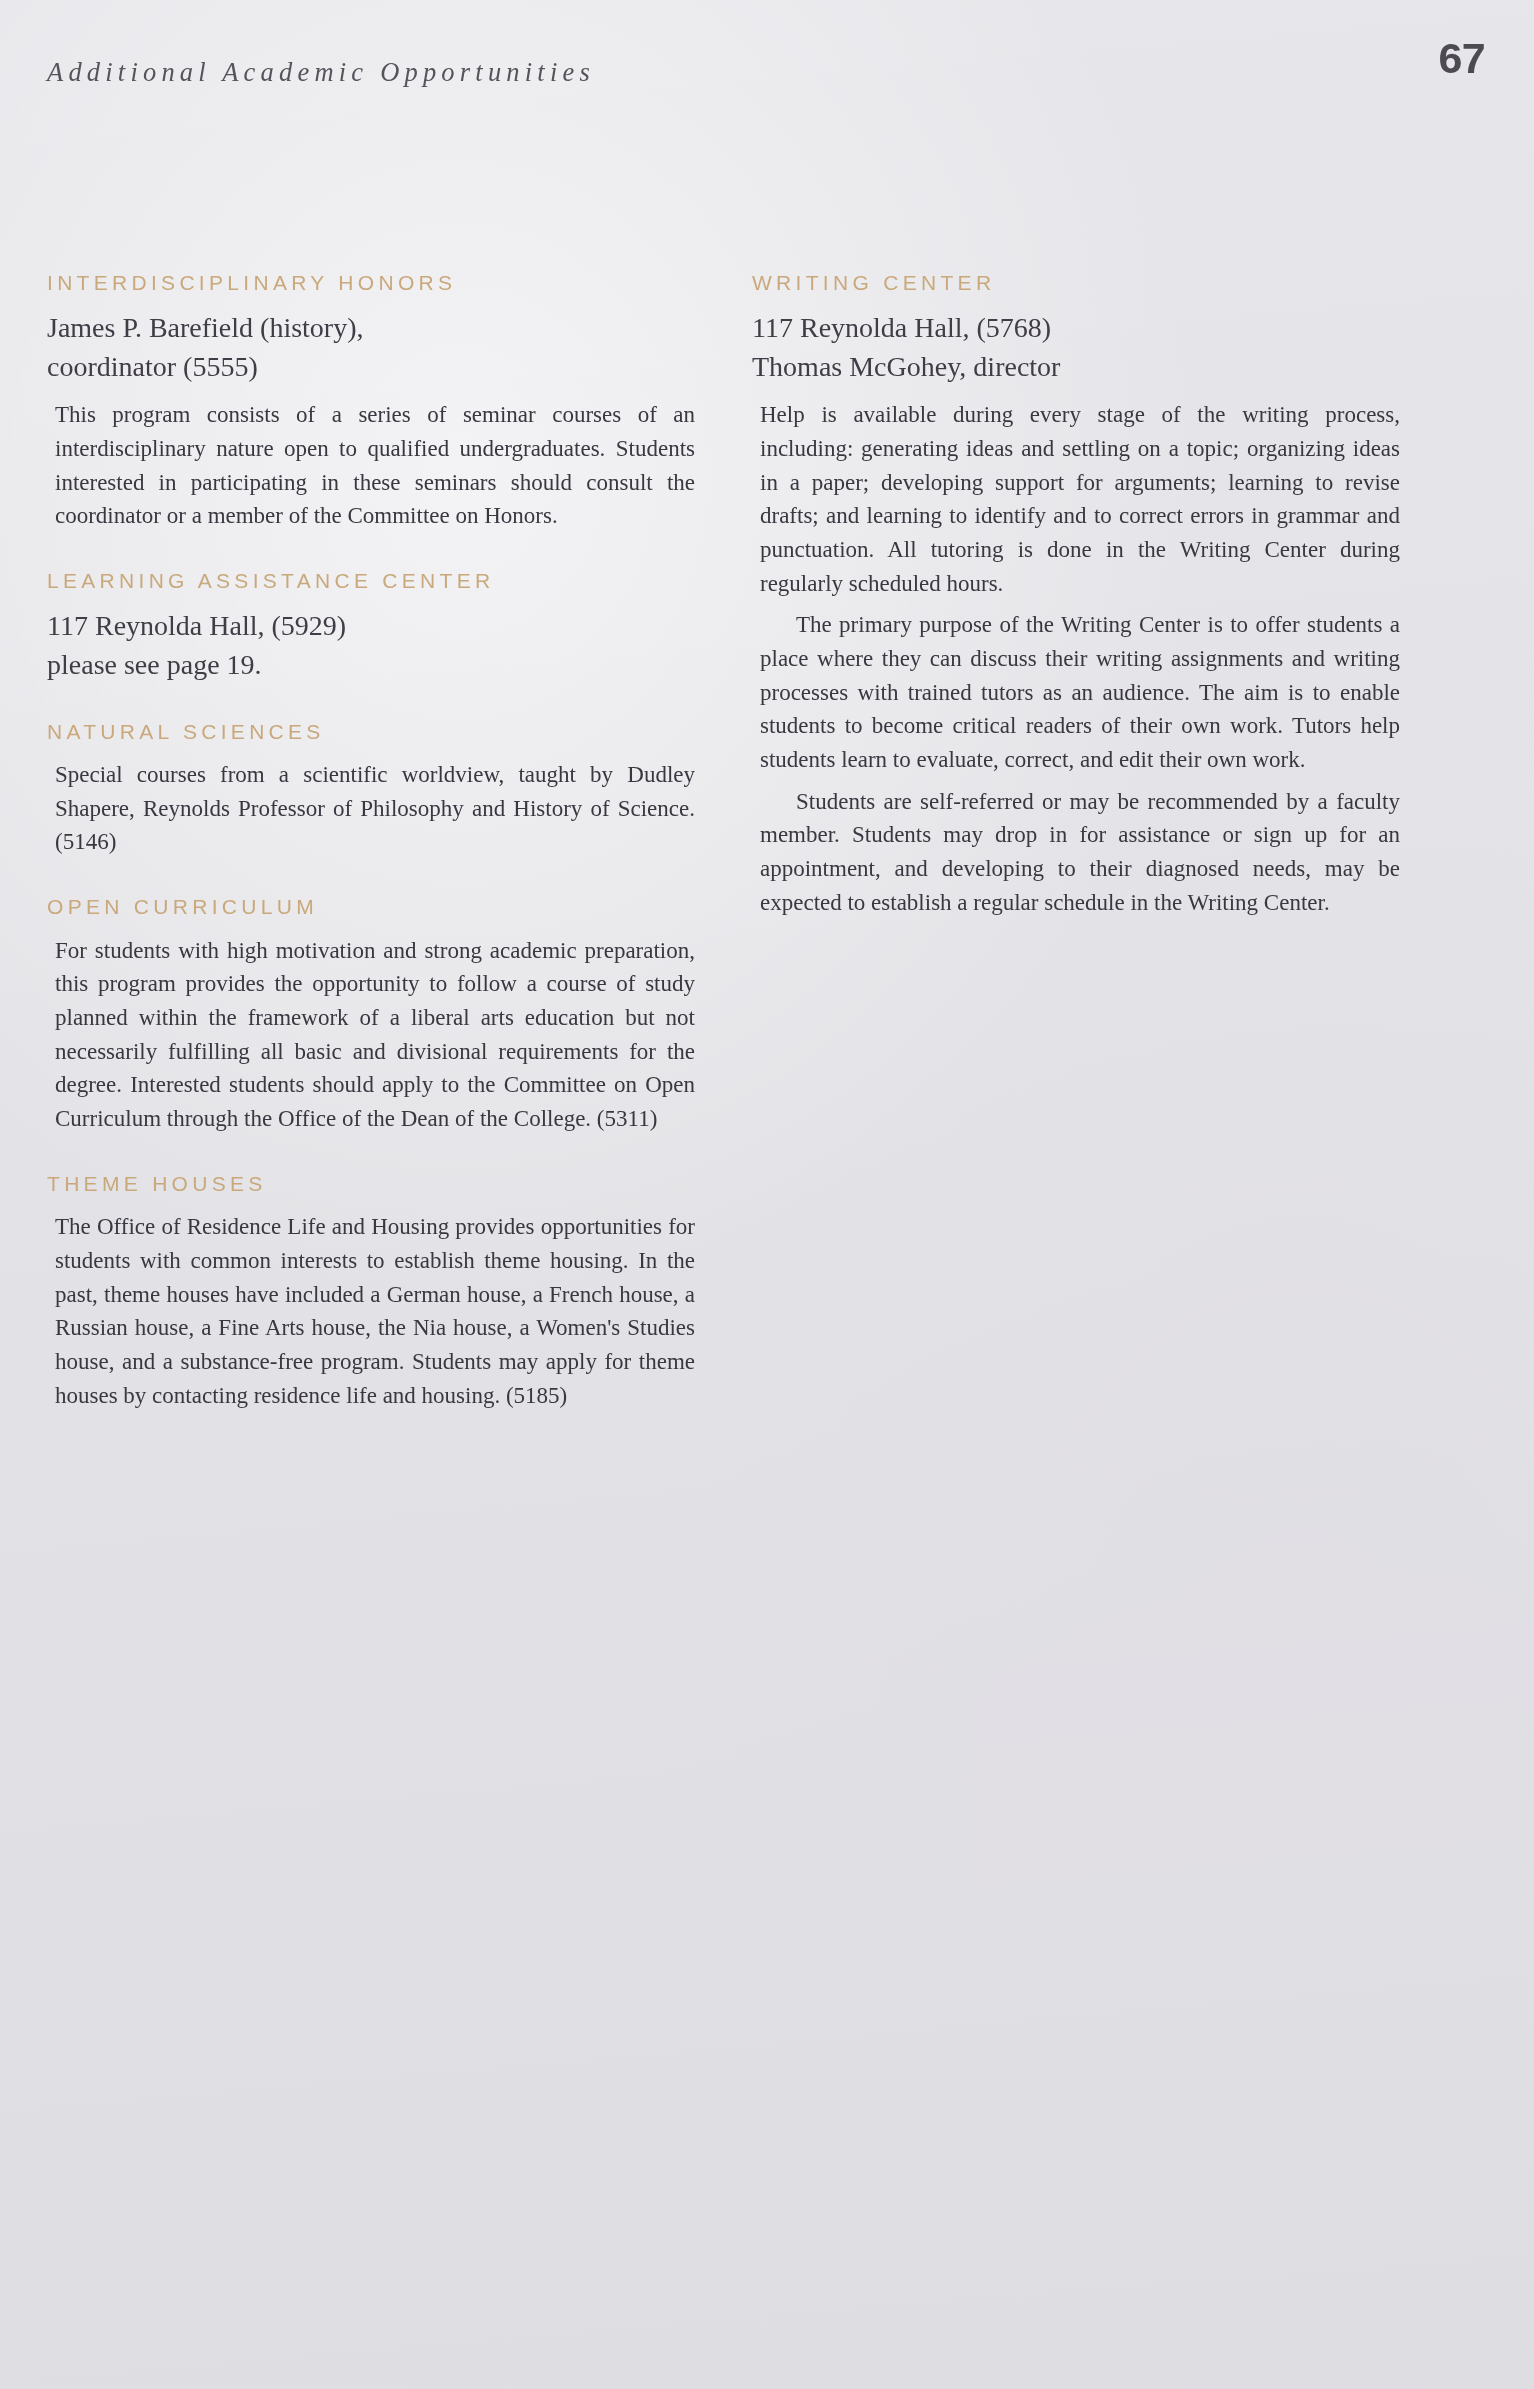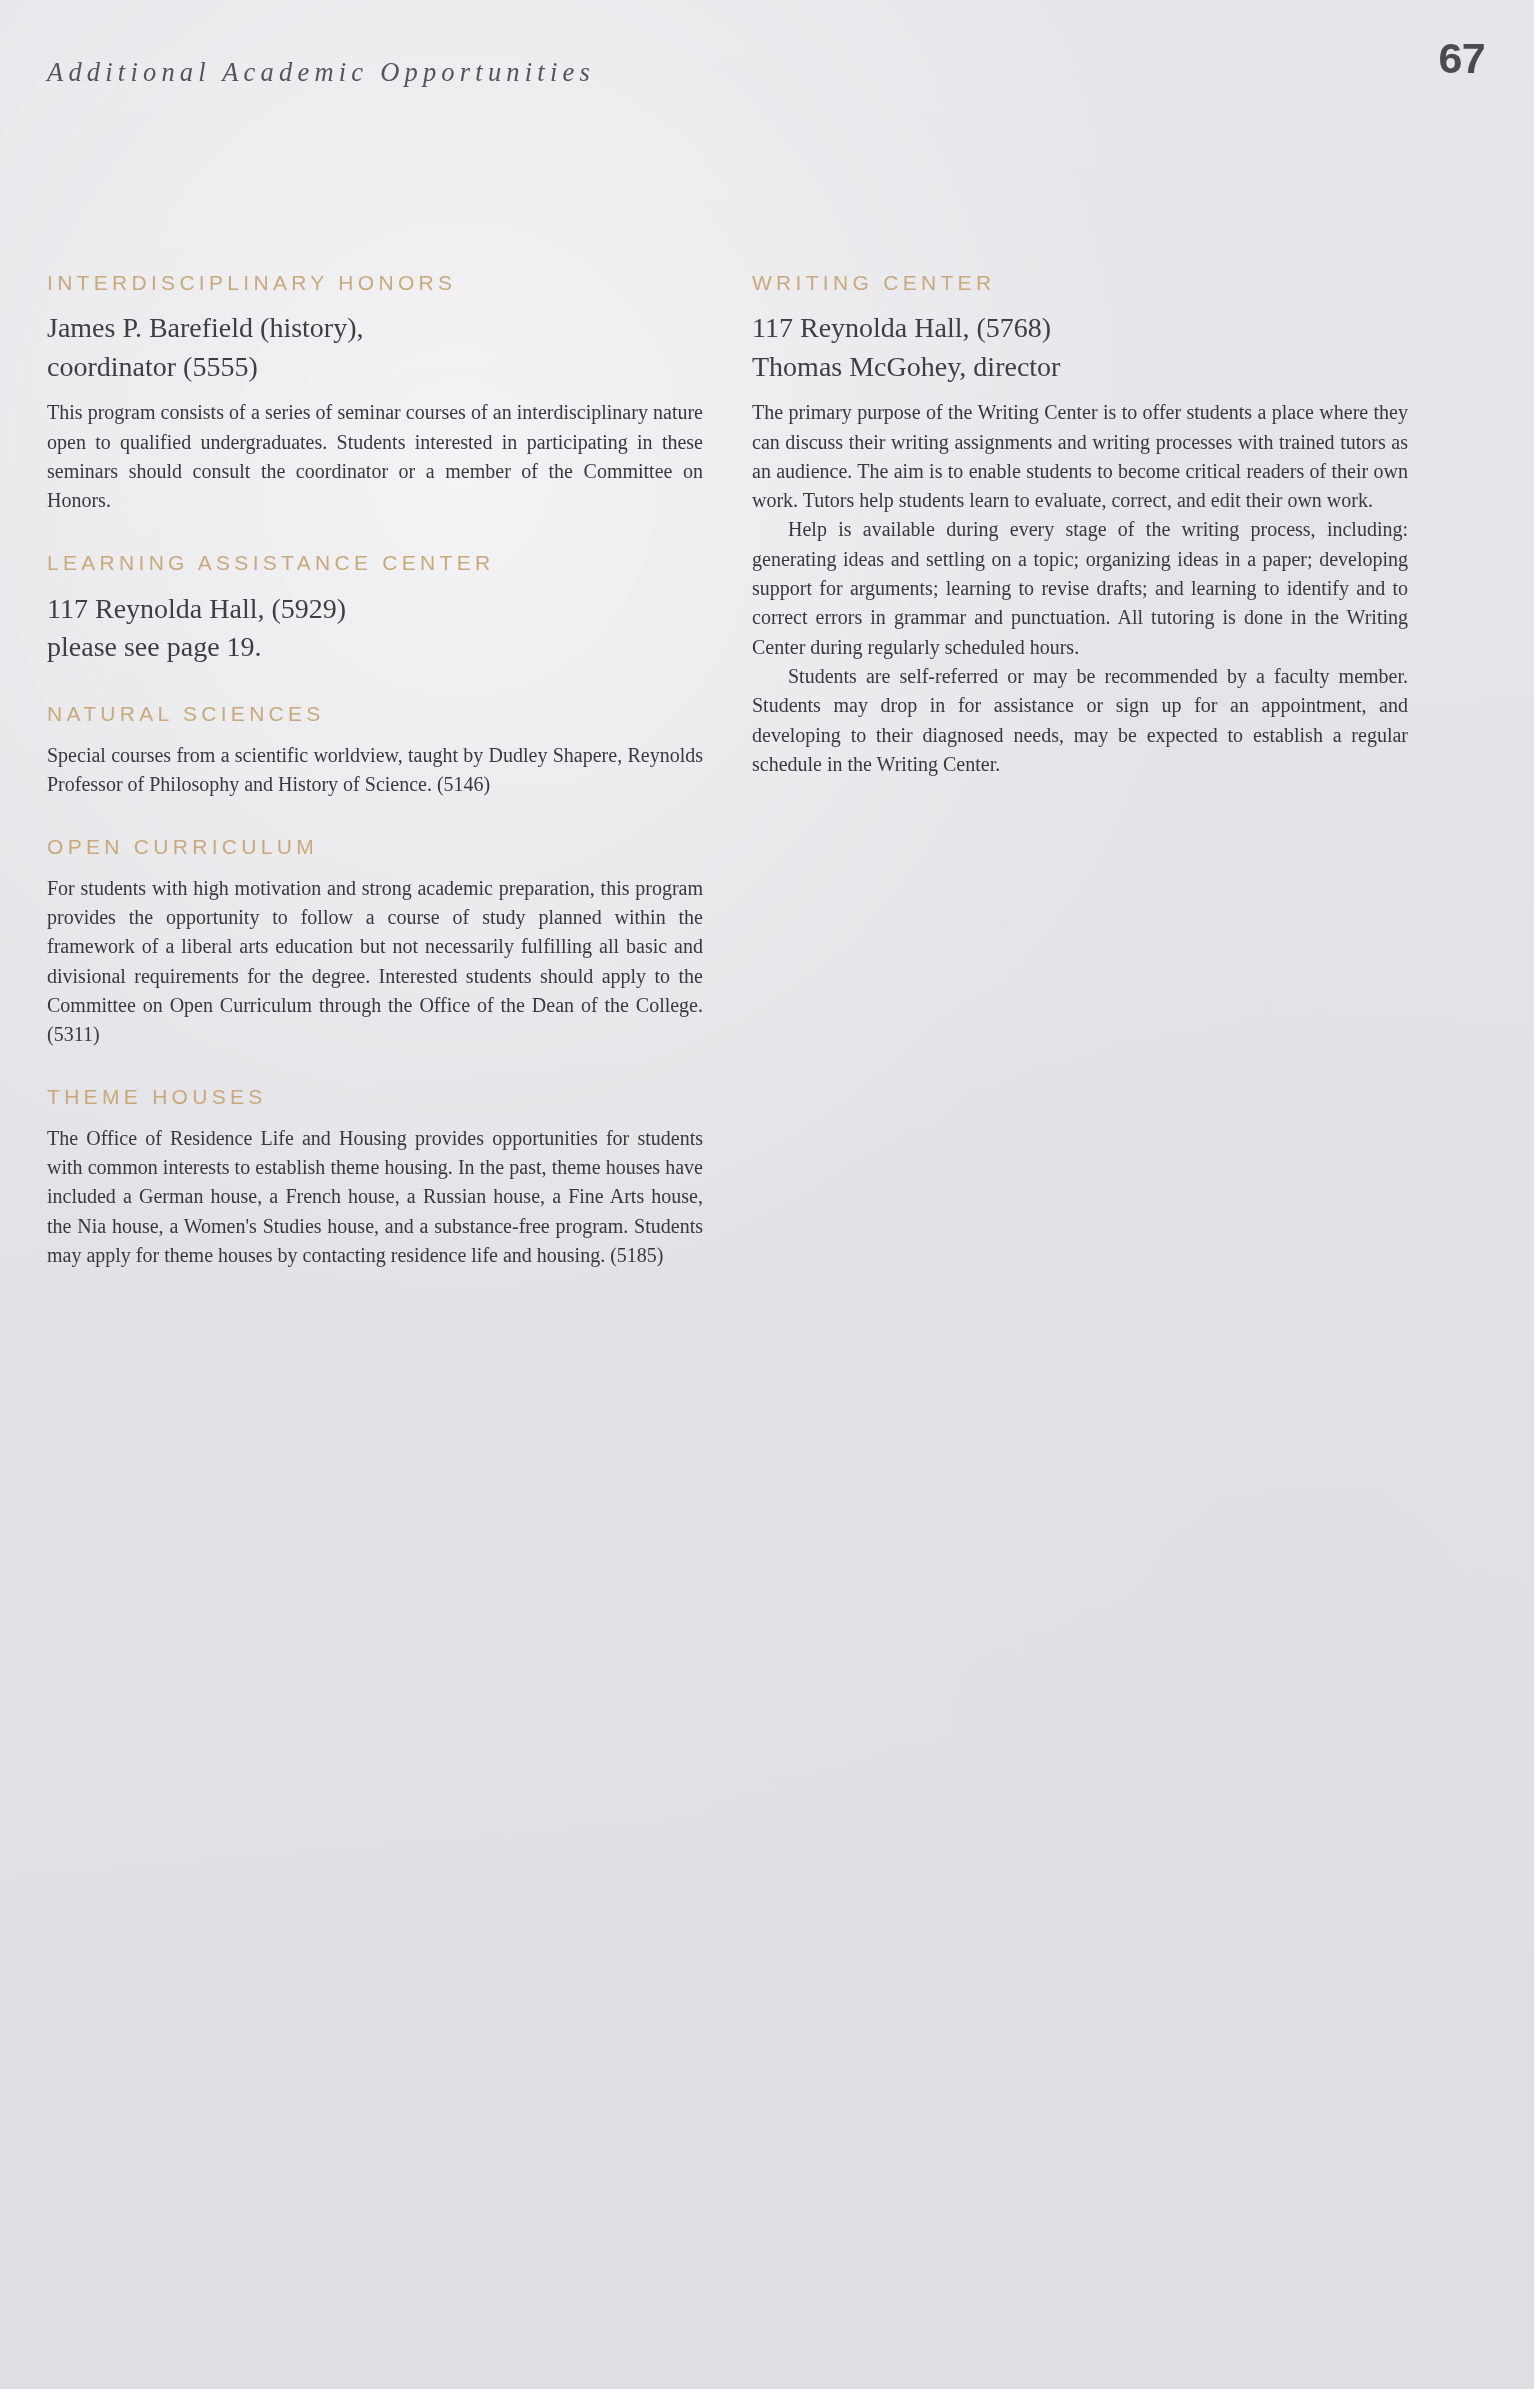--- a/index.html
+++ b/index.html
@@ -79,25 +79,25 @@
   .contact {
     font-family: "Liberation Serif", "DejaVu Serif", serif;
     font-size: 28px;
     line-height: 1.36;
     color: #403d46;
     margin: 0 0 12.6px 0;
   }
 
   .body {
     font-family: "Liberation Serif", "DejaVu Serif", serif;
-    font-size: 20px;
+    font-size: 23px;
     line-height: 1.465;
     color: #3a3740;
     text-align: justify;
-    margin: 0;
+    margin: 8px;
     -webkit-hyphens: auto;
     hyphens: auto;
   }
 
   .body + .body {
     text-indent: 36px;
   }
 
   .block {
     margin-bottom: 31px;
@@ -141,22 +141,22 @@
         <p class="body">The Office of Residence Life and Housing provides opportunities for students with common interests to establish theme housing. In the past, theme houses have included a German house, a French house, a Russian house, a Fine Arts house, the Nia house, a Women's Studies house, and a substance-free program. Students may apply for theme houses by contacting residence life and housing. (5185)</p>
       </div>
 
     </div>
 
     <div class="col">
 
       <div class="block">
         <h2 class="sec-head">WRITING CENTER</h2>
         <p class="contact">117 Reynolda Hall, (5768)<br>Thomas McGohey, director</p>
+        <p class="body">Help is available during every stage of the writing process, including: generating ideas and settling on a topic; organizing ideas in a paper; developing support for arguments; learning to revise drafts; and learning to identify and to correct errors in grammar and punctuation. All tutoring is done in the Writing Center during regularly scheduled hours.</p>
         <p class="body">The primary purpose of the Writing Center is to offer students a place where they can discuss their writing assignments and writing processes with trained tutors as an audience. The aim is to enable students to become critical readers of their own work. Tutors help students learn to evaluate, correct, and edit their own work.</p>
-        <p class="body">Help is available during every stage of the writing process, including: generating ideas and settling on a topic; organizing ideas in a paper; developing support for arguments; learning to revise drafts; and learning to identify and to correct errors in grammar and punctuation. All tutoring is done in the Writing Center during regularly scheduled hours.</p>
         <p class="body">Students are self-referred or may be recommended by a faculty member. Students may drop in for assistance or sign up for an appointment, and developing to their diagnosed needs, may be expected to establish a regular schedule in the Writing Center.</p>
       </div>
 
     </div>
 
   </div>
 </div>
 
 
 </body></html>

